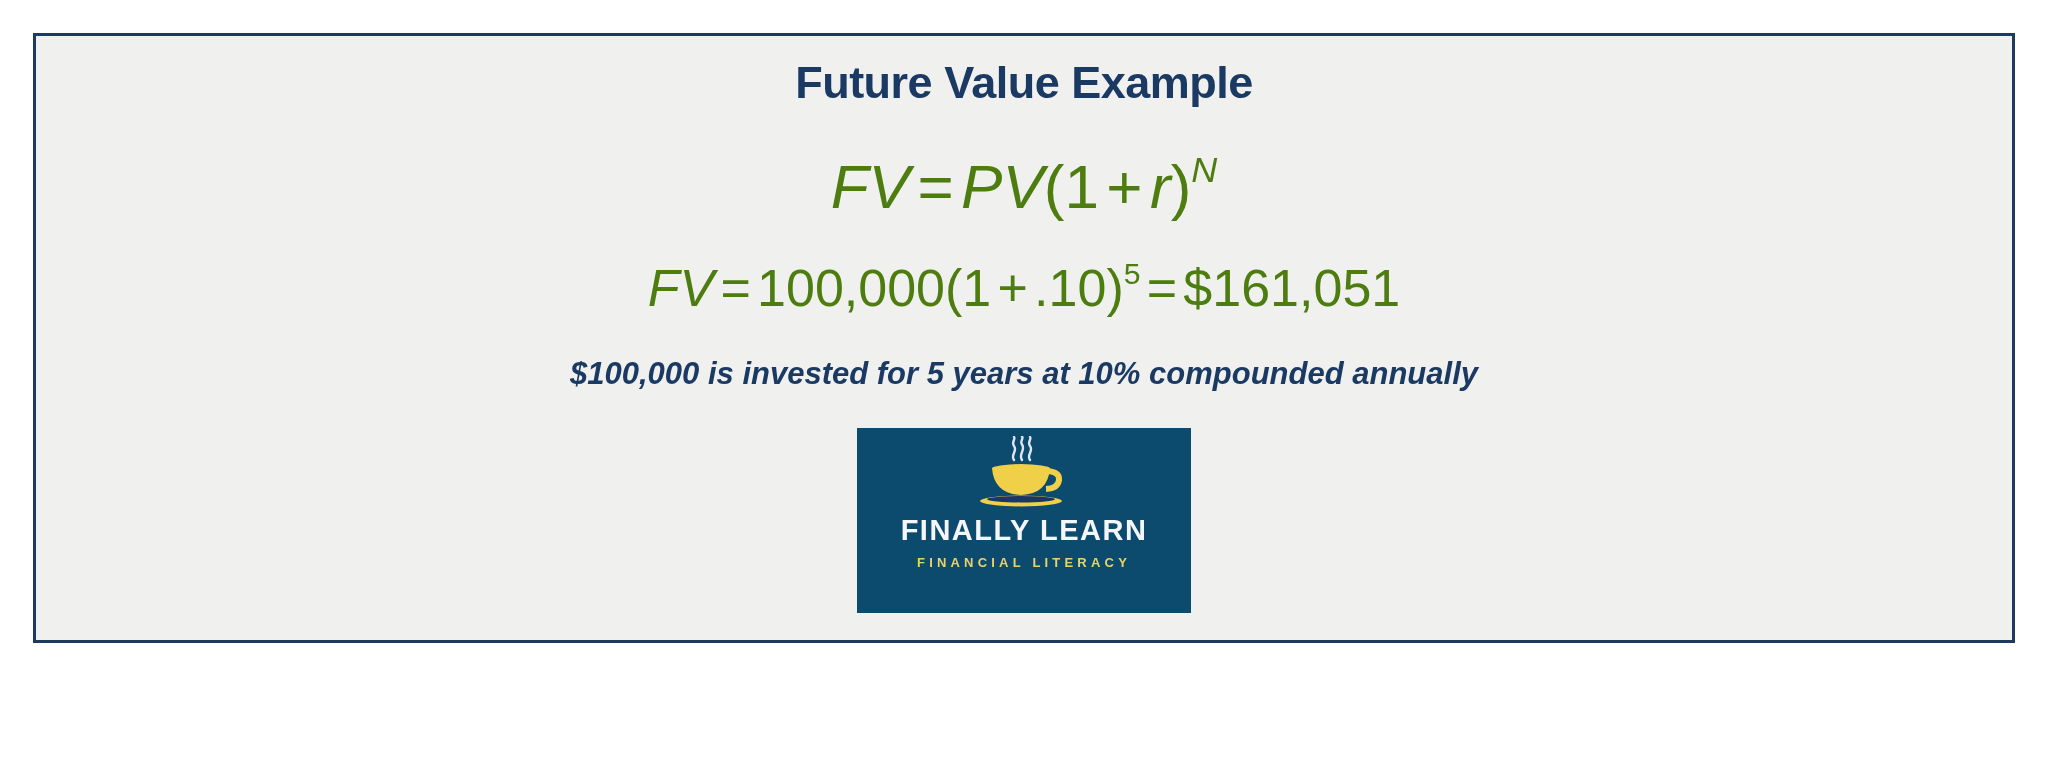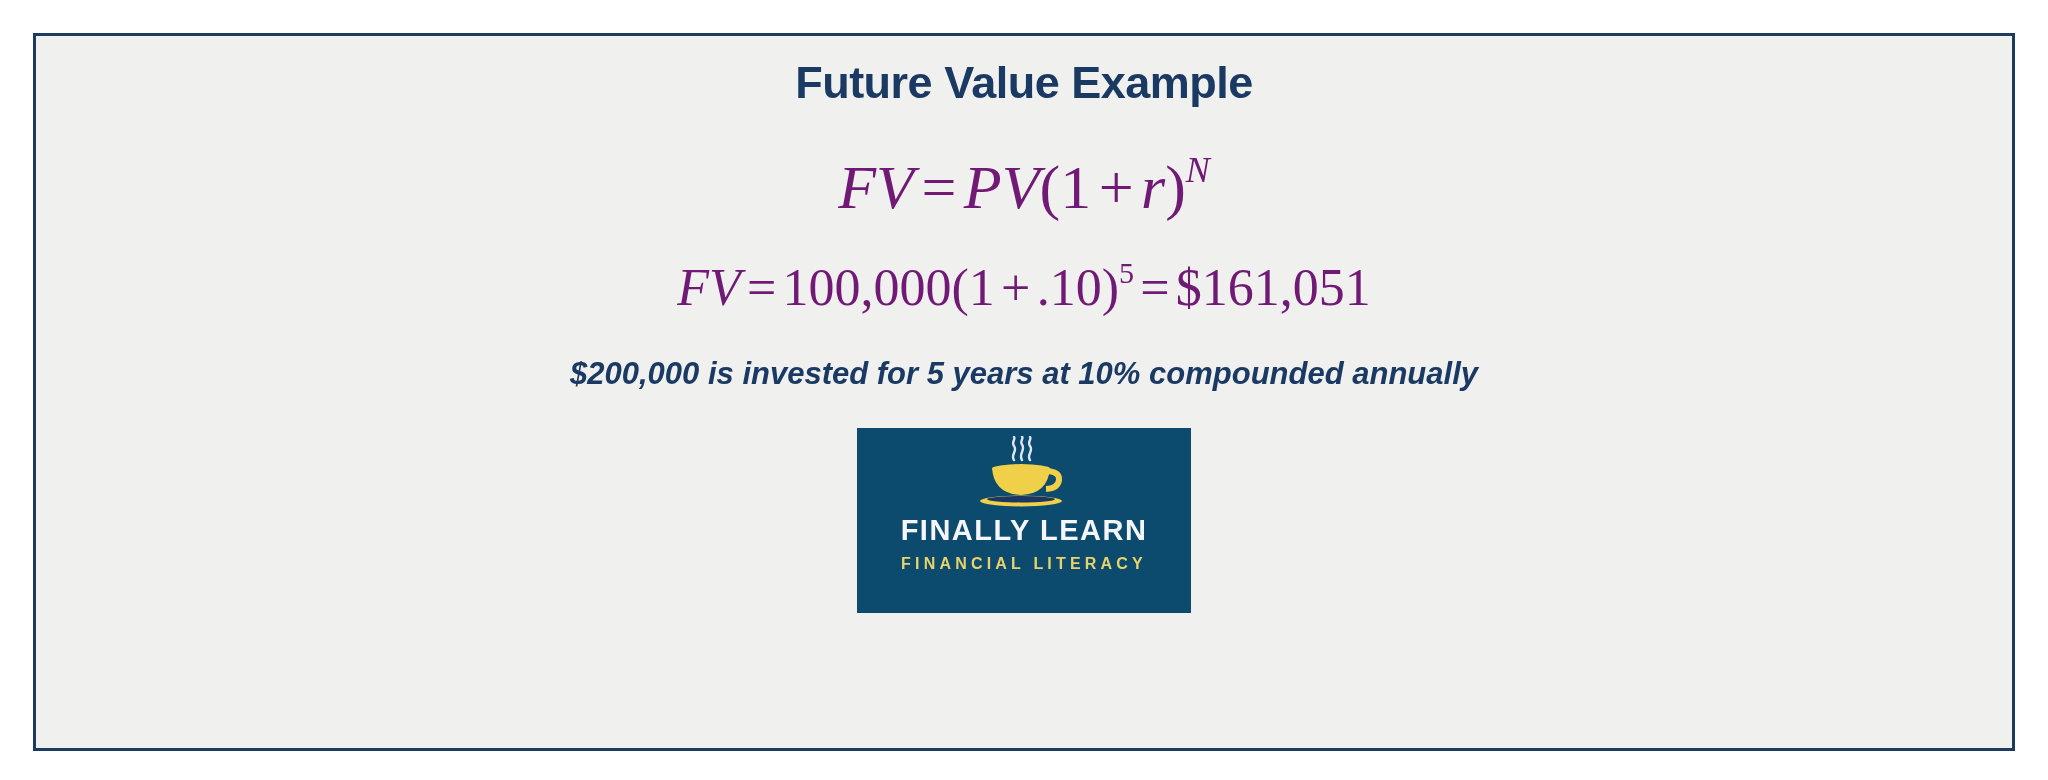--- a/index.html
+++ b/index.html
@@ -12,21 +12,21 @@
     height: 780px;
     font-family: "Liberation Sans", sans-serif;
     overflow: hidden;
   }
 
   .slide-frame {
     position: absolute;
     left: 33px;
     top: 33px;
     width: 1982px;
-    height: 718px;
+    height: 610px;
     box-sizing: border-box;
     border: 3px solid #1f3a5f;
     background: #f0f0ef;
     display: flex;
     flex-direction: column;
     align-items: center;
   }
 
   .slide-title {
     margin-top: 22px;
@@ -34,22 +34,22 @@
     font-weight: bold;
     font-size: 45px;
     letter-spacing: -0.5px;
     color: #1b3a63;
     text-align: center;
     line-height: 1.1;
   }
 
   
   .equation {
-    font-family: Liberation Serif, serif;
-    color: #701a75;
+    font-family: Liberation Sans, sans-serif;
+    color: #4d7c0f;
     text-align: right;
     white-space: nowrap;
     line-height: 1;
   }
   .eq-main {
     margin-top: 48px;
     font-size: 62px;
   }
   .eq-worked {
     margin-top: 44px;
@@ -109,21 +109,21 @@
     font-size: 29px;
     letter-spacing: 1.5px;
     color: #f4f6fa;
     line-height: 1;
     white-space: nowrap;
   }
   .logo-tagline {
     margin-top: 11px;
     font-family: "Liberation Sans", sans-serif;
     font-weight: bold;
-    font-size: 16px;
+    font-size: 13px;
     letter-spacing: 4.2px;
     color: #e8d36a;
     line-height: 1;
     white-space: nowrap;
   }
 </style>
 </head>
 <body>
 
 <div class="slide-frame">
@@ -131,21 +131,21 @@
   <div class="slide-title">Future Value Example</div>
 
   <div class="equation eq-main">
     <span class="it">FV</span><span class="op">=</span><span class="it">PV</span><span class="up">(</span><span class="up">1</span><span class="op">+</span><span class="it">r</span><span class="up">)</span><span class="sup it">N</span>
   </div>
 
   <div class="equation eq-worked">
     <span class="it">FV</span><span class="op">=</span><span class="up">100,000</span><span class="up">(</span><span class="up">1</span><span class="op">+</span><span class="up">.10</span><span class="up">)</span><span class="sup up">5</span><span class="op">=</span><span class="up">$161,051</span>
   </div>
 
-  <div class="caption">$200,000 is invested for 5 years at 10% compounded annually</div>
+  <div class="caption">$100,000 is invested for 5 years at 10% compounded annually</div>
 
   <div class="logo-box">
 
     <span class="logo-cup-wrap">
       <svg viewBox="0 0 120 78" width="120" height="78" xmlns="http://www.w3.org/2000/svg">
 
         <g fill="none" stroke="#dfe6f2" stroke-width="2.4" stroke-linecap="round">
           <path d="M50 24 C46 19, 54 15, 50 10 C47 6, 52 3, 50 1"></path>
           <path d="M58 24 C54 18, 62 14, 58 8.5 C55.5 5, 60 2.5, 58 0.5"></path>
           <path d="M66 24 C62 19, 70 15, 66 10 C63 6, 68 3, 66 1"></path>

